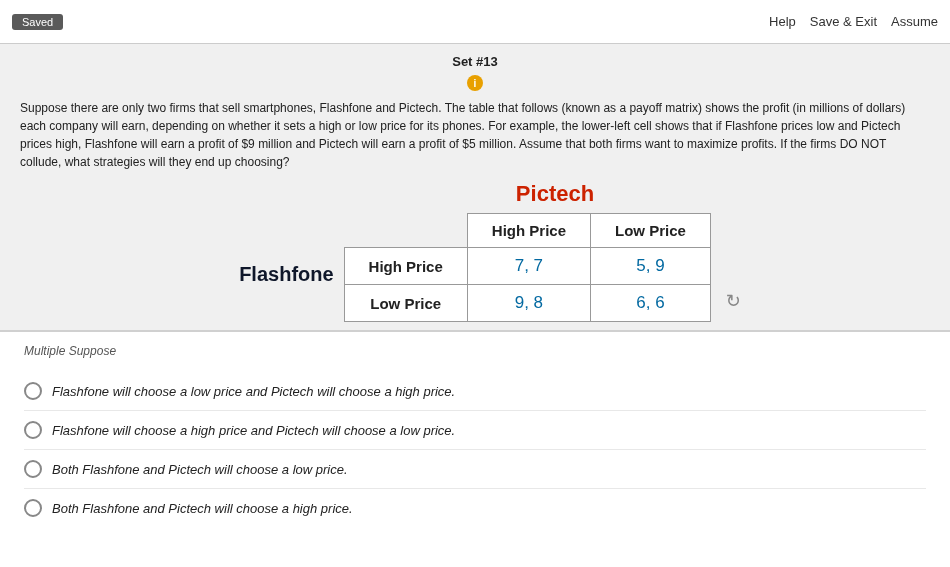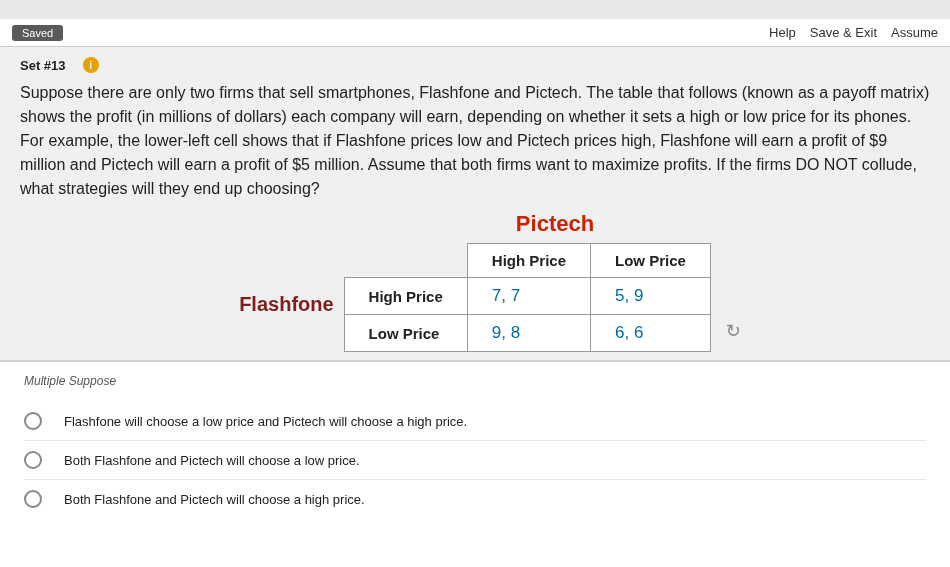--- a/index.html
+++ b/index.html
@@ -9,28 +9,27 @@
       width: 950px;
       height: 567px;
       overflow: hidden;
       font-size: 13px;
       color: #222;
     }
 
     
     .top-bar {
       background: #fff;
-      height: 28px;
+      height: 44px;
       display: flex;
       align-items: center;
       justify-content: flex-end;
       padding: 0 12px;
       border-bottom: 1px solid #ccc;
       gap: 14px;
-      margin-top: 19px;
     }
     .top-bar-left {
       flex: 1;
       display: flex;
       align-items: center;
       gap: 8px;
     }
     .saved-badge {
       background: #5a5a5a;
       color: #fff;
@@ -48,43 +47,44 @@
     
     .main-content {
       background: #f0f0f0;
       padding: 10px 20px 8px 20px;
       min-height: 230px;
     }
 
     .set-label {
       display: flex;
       align-items: center;
-      gap: 17px;
+      gap: 6px;
       margin-bottom: 8px;
+      flex-direction: column;
     }
     .set-label-text {
       font-weight: bold;
       font-size: 13px;
     }
     .info-icon {
       width: 16px;
       height: 16px;
       border-radius: 50%;
       background: #e8a000;
       color: white;
       font-size: 10px;
       display: flex;
       align-items: center;
       justify-content: center;
       font-weight: bold;
       cursor: pointer;
     }
 
     .question-text {
-      font-size: 16px;
+      font-size: 12px;
       color: #222;
       line-height: 1.5;
       margin-bottom: 8px;
       max-width: 920px;
     }
 
     
     .matrix-container {
       display: flex;
       justify-content: center;
@@ -105,35 +105,35 @@
     }
 
     .matrix-table-area {
       display: flex;
       align-items: flex-start;
     }
 
     .flashfone-label {
       font-size: 20px;
       font-weight: bold;
-      color: #7f1d1d;
+      color: #0f172a;
       writing-mode: horizontal-tb;
       display: flex;
       align-items: center;
       margin-right: 10px;
       margin-top: 50px;
     }
 
     .matrix-table {
       border-collapse: collapse;
     }
 
     .matrix-table td, .matrix-table th {
       border: 1px solid #999;
-      text-align: left;
+      text-align: center;
       padding: 8px 24px;
       font-size: 15px;
       background: #fff;
       margin-top: 17px;
     }
 
     .matrix-table .header-cell {
       background: #fff;
       font-weight: bold;
       font-size: 15px;
@@ -167,24 +167,25 @@
     .mc-label {
       font-size: 12px;
       color: #555;
       font-style: italic;
       margin-bottom: 14px;
     }
 
     .option-row {
       display: flex;
       align-items: center;
-      gap: 22px;
+      gap: 10px;
       padding: 10px 0;
       border-bottom: 1px solid #e8e8e8;
       cursor: pointer;
+      font-style: italic;
     }
     .option-row:last-child {
       border-bottom: none;
     }
 
     .radio-btn {
       width: 18px;
       height: 18px;
       border-radius: 50%;
       border: 2px solid #888;
@@ -262,20 +263,24 @@
 </div>
 
 <div class="lower-section">
   <div class="mc-label">Multiple Suppose</div>
 
   <div class="option-row">
     <div class="radio-btn"></div>
     <span class="option-text">Flashfone will choose a low price and Pictech will choose a high price.</span>
   </div>
 
+  <div class="option-row">
+    <div class="radio-btn"></div>
+    <span class="option-text">Flashfone will choose a high price and Pictech will choose a low price.</span>
+  </div>
 
   <div class="option-row">
     <div class="radio-btn"></div>
     <span class="option-text">Both Flashfone and Pictech will choose a low price.</span>
   </div>
 
   <div class="option-row">
     <div class="radio-btn"></div>
     <span class="option-text">Both Flashfone and Pictech will choose a high price.</span>
   </div>

